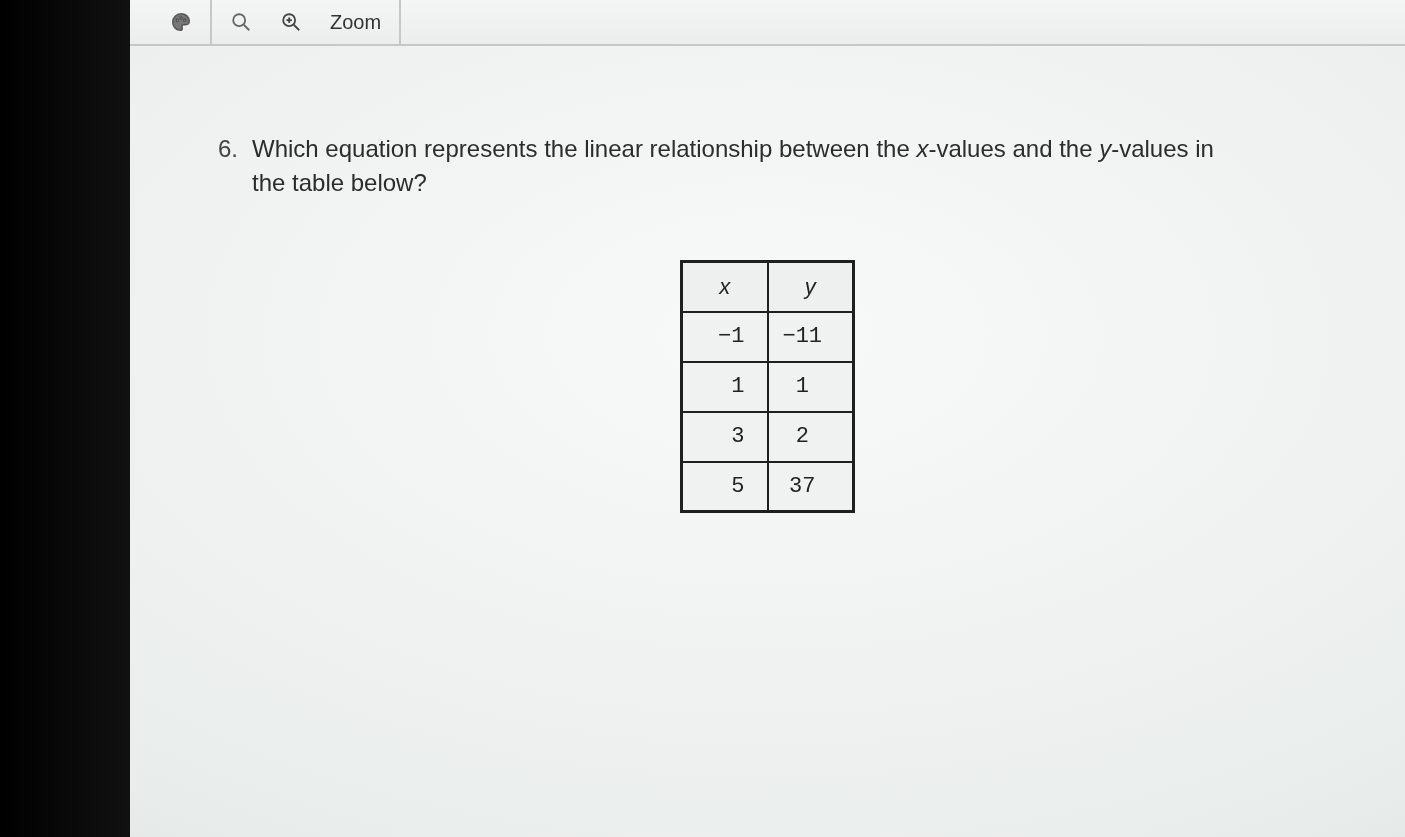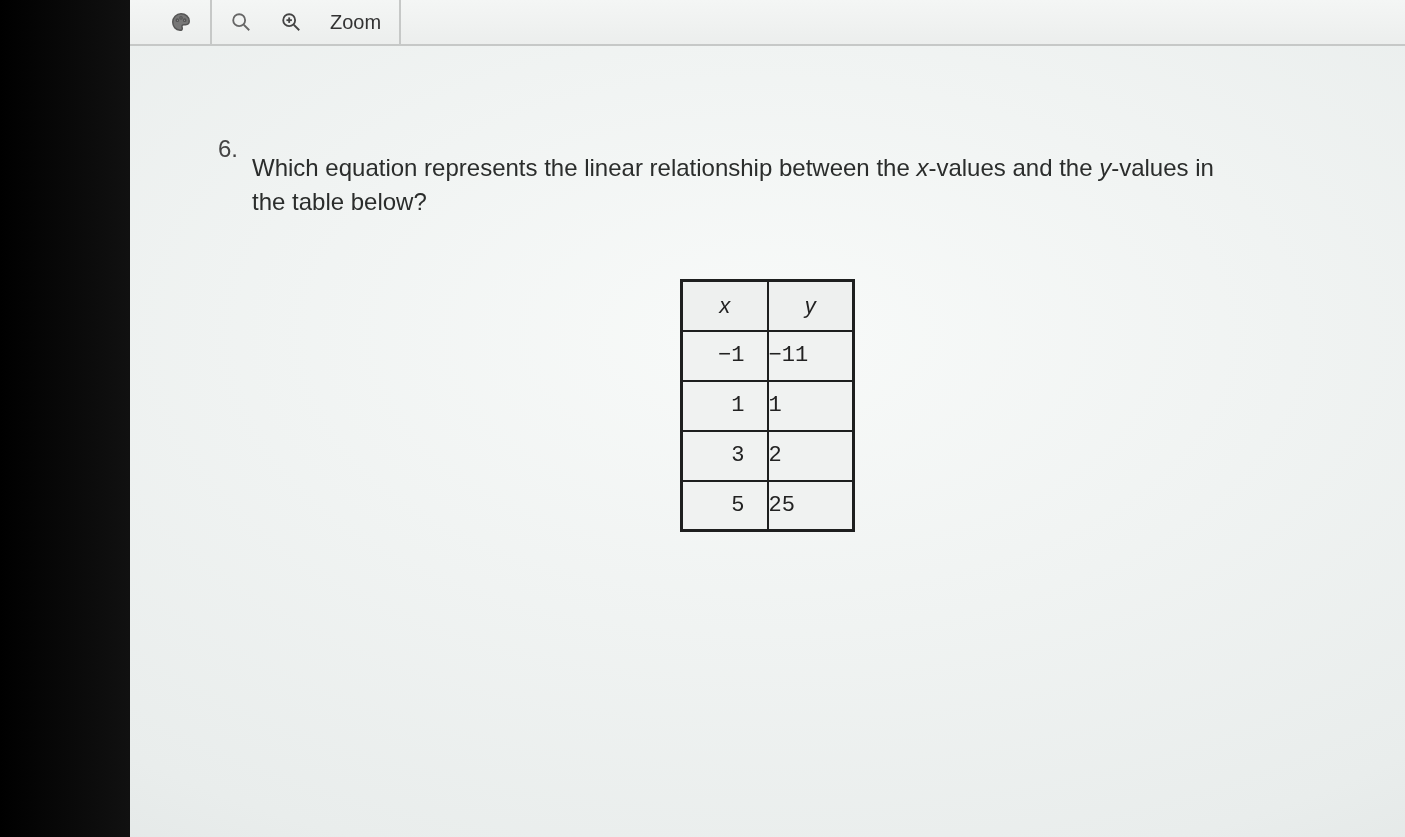--- a/index.html
+++ b/index.html
@@ -57,21 +57,20 @@
     color: #444;
     font-size: 24px;
     line-height: 34px;
     min-width: 28px;
     text-align: right;
   }
   .qtext {
     color: #2b2d2c;
     font-size: 24px;
     line-height: 34px;
-    margin-top: 19px;
   }
   .qtext .ital { font-style: italic; }
   .table-wrap {
     margin-top: 60px;
     display: flex;
     justify-content: center;
   }
   table.data {
     border-collapse: collapse;
     border: 3px solid #1e1f1f;
@@ -86,21 +85,21 @@
     color: #222;
     font-family: "Courier New", Courier, monospace;
     font-weight: normal;
   }
   table.data th {
     font-style: italic;
     font-family: Arial, Helvetica, sans-serif;
     font-weight: normal;
     background: #eef0ef;
   }
-  table.data td.col-y { text-align: left; padding-right: 16px; }
+  table.data td.col-y { text-align: center; padding-right: 16px; }
   table.data td.col-x { text-align: right; padding-right: 22px; }
 </style>
 </head>
 <body>
 
 <div class="bezel-left"></div>
 
 <div class="screen">
 
   <div class="toolbar">
@@ -157,20 +156,20 @@
           <tr>
             <td class="col-x">1</td>
             <td class="col-y">1</td>
           </tr>
           <tr>
             <td class="col-x">3</td>
             <td class="col-y">2</td>
           </tr>
           <tr>
             <td class="col-x">5</td>
-            <td class="col-y">25</td>
+            <td class="col-y">37</td>
           </tr>
         </tbody>
       </table>
     </div>
   </div>
 
 </div>
 
 </body></html>

